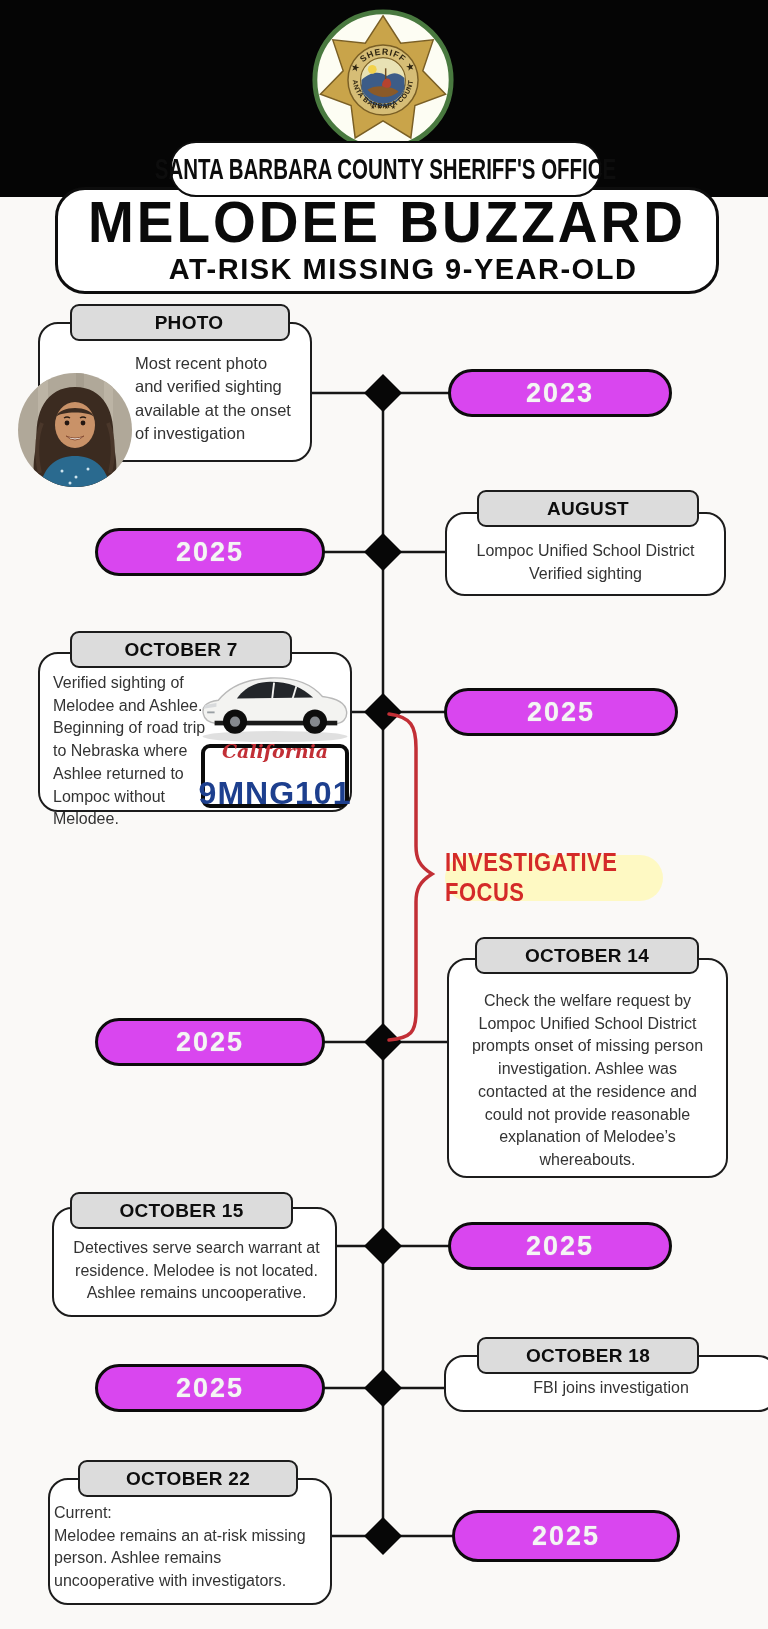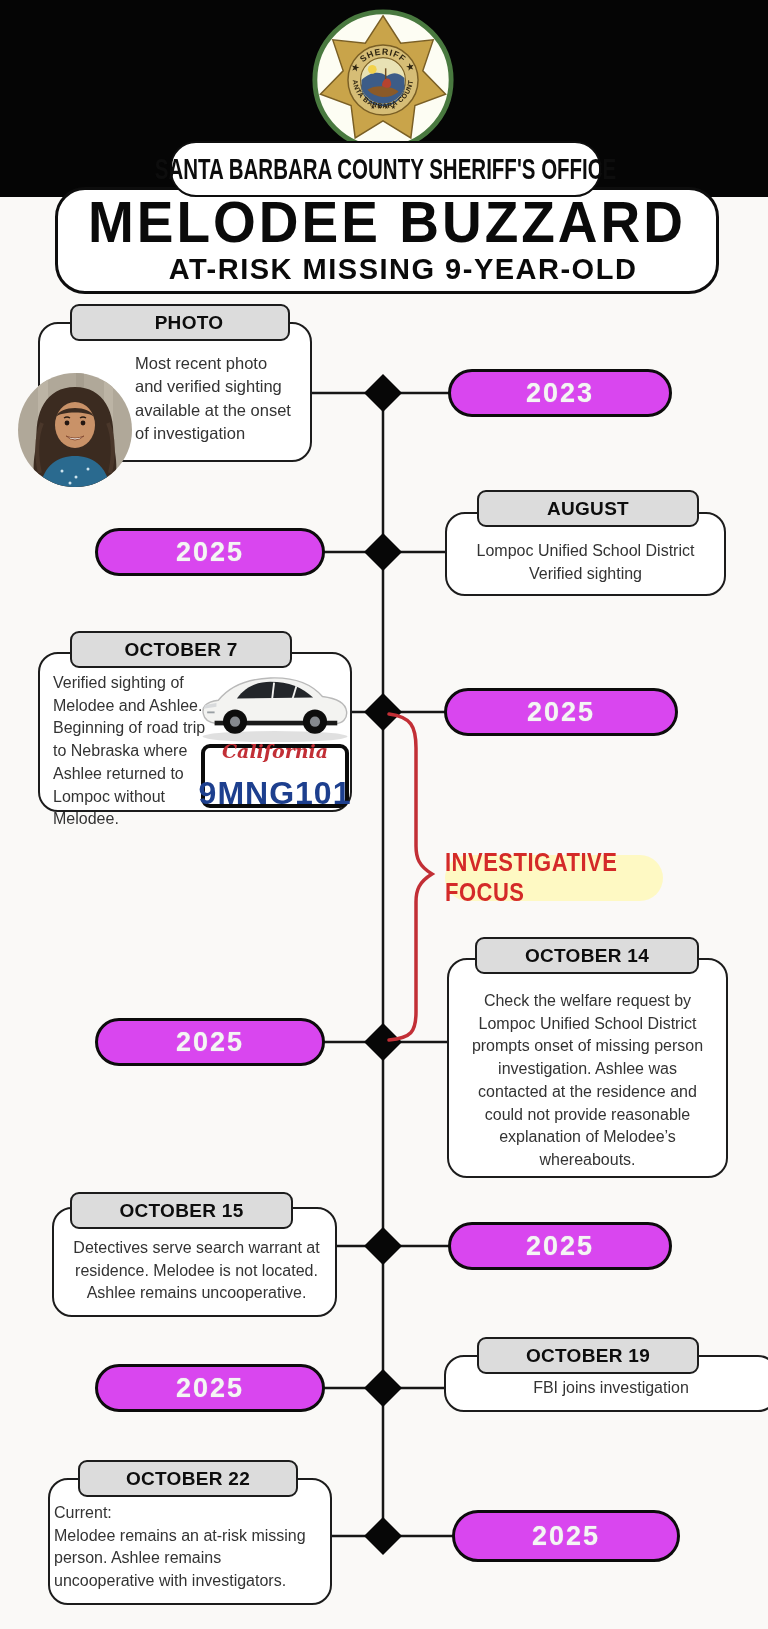--- a/index.html
+++ b/index.html
@@ -269,21 +269,21 @@
   <div class="pill" id="pill-2025-d">
     <span>2025</span>
   </div>
 
   <div class="pill" id="pill-2025-e">
     <span>2025</span>
   </div>
   <div class="box" id="box-oct18">
     <div class="txt">FBI joins investigation</div>
   </div>
-  <div class="tab" id="tab-oct18">OCTOBER 19</div>
+  <div class="tab" id="tab-oct18">OCTOBER 18</div>
 
   <div class="box" id="box-oct22">
     <div class="txt">Current:
 Melodee remains an at-risk missing
 person.  Ashlee remains
 uncooperative with investigators.</div>
   </div>
   <div class="tab" id="tab-oct22">OCTOBER 22</div>
   <div class="pill" id="pill-2025-f">
     <span>2025</span>

